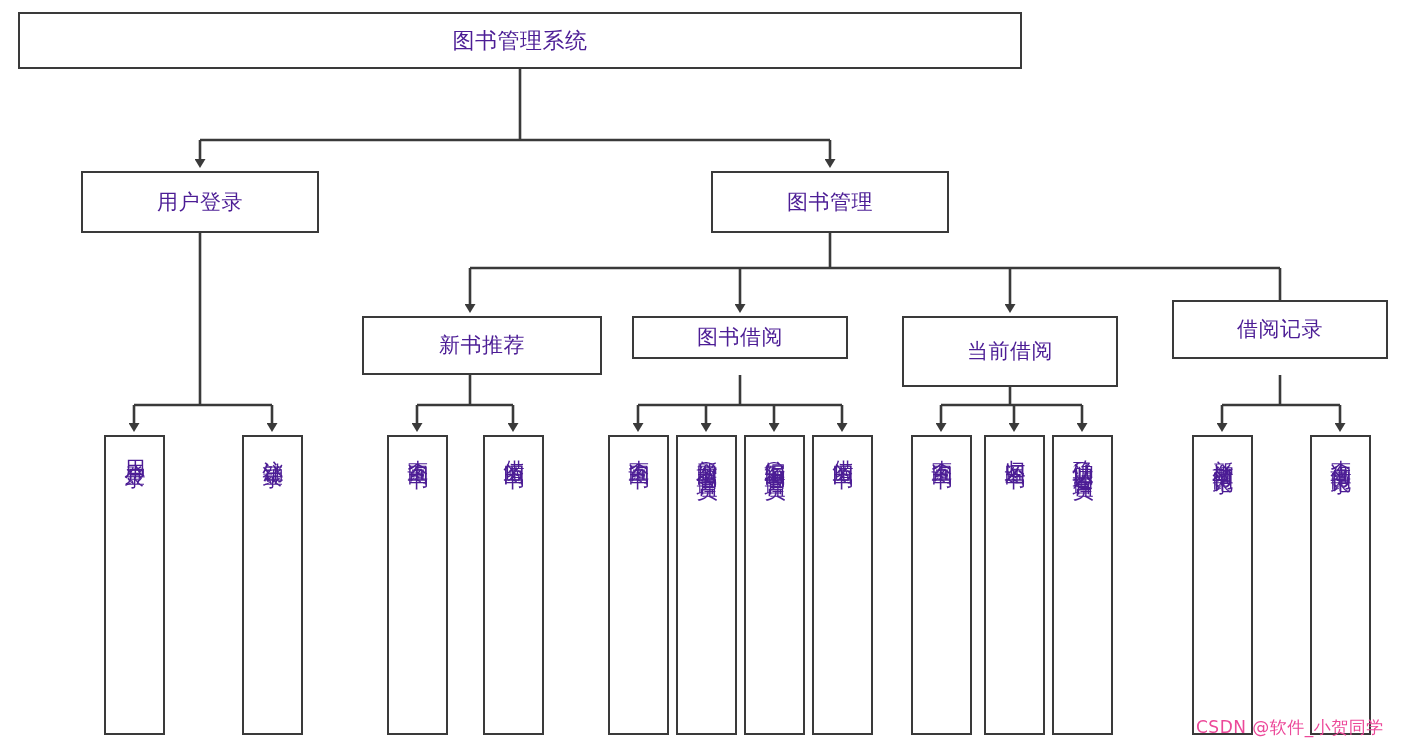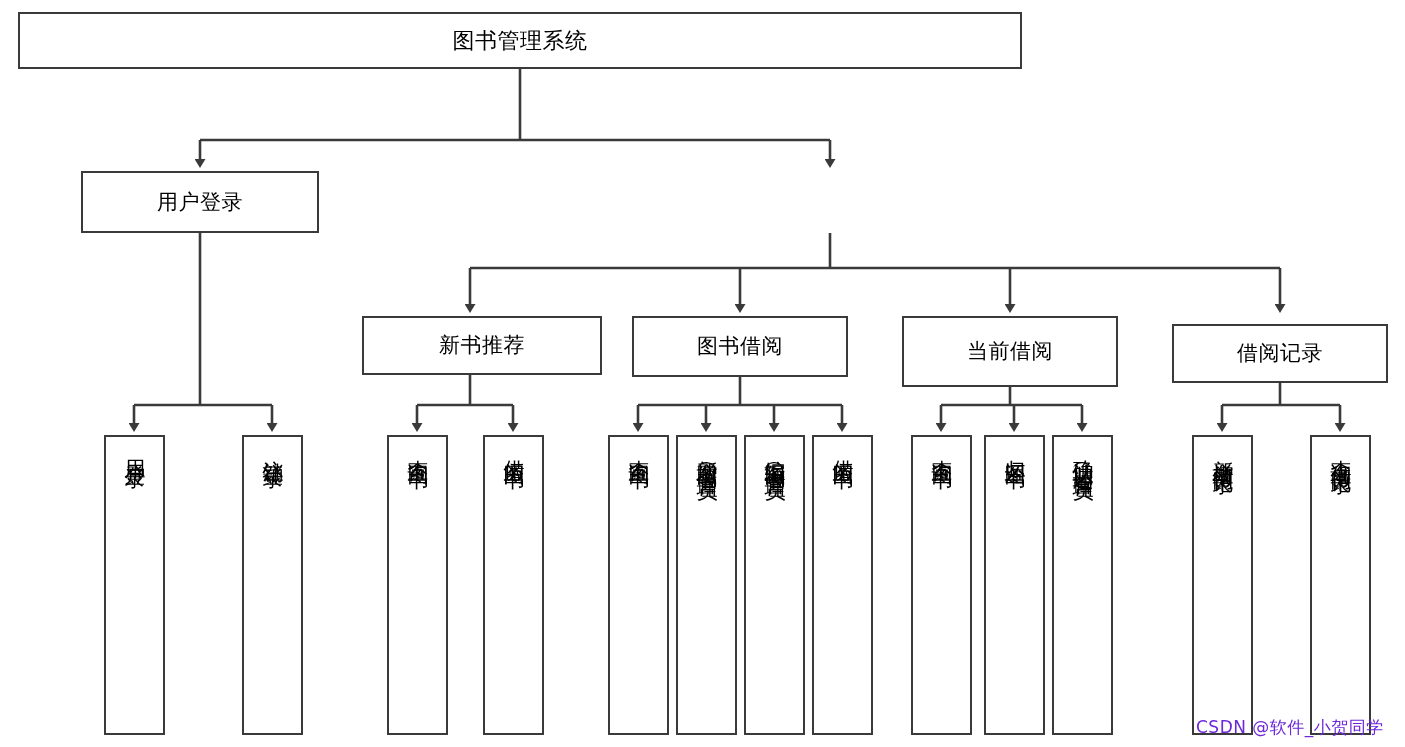--- a/index.html
+++ b/index.html
@@ -33,21 +33,21 @@
     border: 2px solid #3a3a3a;
     display: flex;
     align-items: center;
     justify-content: center;
     color: #1a1a1a;
   }
   .node-label {
     display: block;
     text-align: left;
     line-height: 1.18;
-    color: #000000;
+    color: #4c1d95;
   }
   
   .node.horiz .node-label {
     font-size: 21px;
     letter-spacing: 0.5px;
     writing-mode: horizontal-tb;
   }
   .node.root .node-label {
     font-size: 22px;
   }
@@ -129,31 +129,34 @@
     </g>
   </svg>
 
   <div class="node horiz root" style="left: 18px; top: 12px; width: 1004px; height: 57px;">
     <span class="node-label">图书管理系统</span>
   </div>
 
   <div class="node horiz" style="left: 81px; top: 171px; width: 238px; height: 62px;">
     <span class="node-label">用户登录</span>
   </div>
+  <div class="node horiz" style="left: 711px; top: 171px; width: 238px; height: 62px;">
+    <span class="node-label">图书管理</span>
+  </div>
 
   <div class="node horiz" style="left: 362px; top: 316px; width: 240px; height: 59px;">
     <span class="node-label">新书推荐</span>
   </div>
-  <div class="node horiz" style="left: 632px; top: 316px; width: 216px; height: 61px;">
+  <div class="node horiz" style="left: 632px; top: 316px; width: 216px; height: 43px;">
     <span class="node-label">图书借阅</span>
   </div>
   <div class="node horiz" style="left: 902px; top: 316px; width: 216px; height: 71px;">
     <span class="node-label">当前借阅</span>
   </div>
-  <div class="node horiz" style="left: 1172px; top: 324px; width: 216px; height: 59px;">
+  <div class="node horiz" style="left: 1172px; top: 300px; width: 216px; height: 59px;">
     <span class="node-label">借阅记录</span>
   </div>
 
   <div class="node vert" style="left: 104px; top: 435px; width: 61px; height: 300px;">
     <span class="node-label">用户登录</span>
   </div>
   <div class="node vert" style="left: 242px; top: 435px; width: 61px; height: 300px;">
     <span class="node-label">注销登录</span>
   </div>
   <div class="node vert" style="left: 387px; top: 435px; width: 61px; height: 300px;">
@@ -183,15 +186,15 @@
   <div class="node vert" style="left: 1052px; top: 435px; width: 61px; height: 300px;">
     <span class="node-label">确认归还（管理员）</span>
   </div>
   <div class="node vert" style="left: 1192px; top: 435px; width: 61px; height: 300px;">
     <span class="node-label">新增借阅记录</span>
   </div>
   <div class="node vert" style="left: 1310px; top: 435px; width: 61px; height: 300px;">
     <span class="node-label">查询借阅记录</span>
   </div>
 
-  <div class="watermark" style="left: 1196px; top: 716px; color: #6d28d9;">CSDN @软件_小贺同学</div>
+  <div class="watermark" style="left: 1196px; top: 716px; color: #ec4899;">CSDN @软件_小贺同学</div>
 
 </div>
 
 </body></html>

